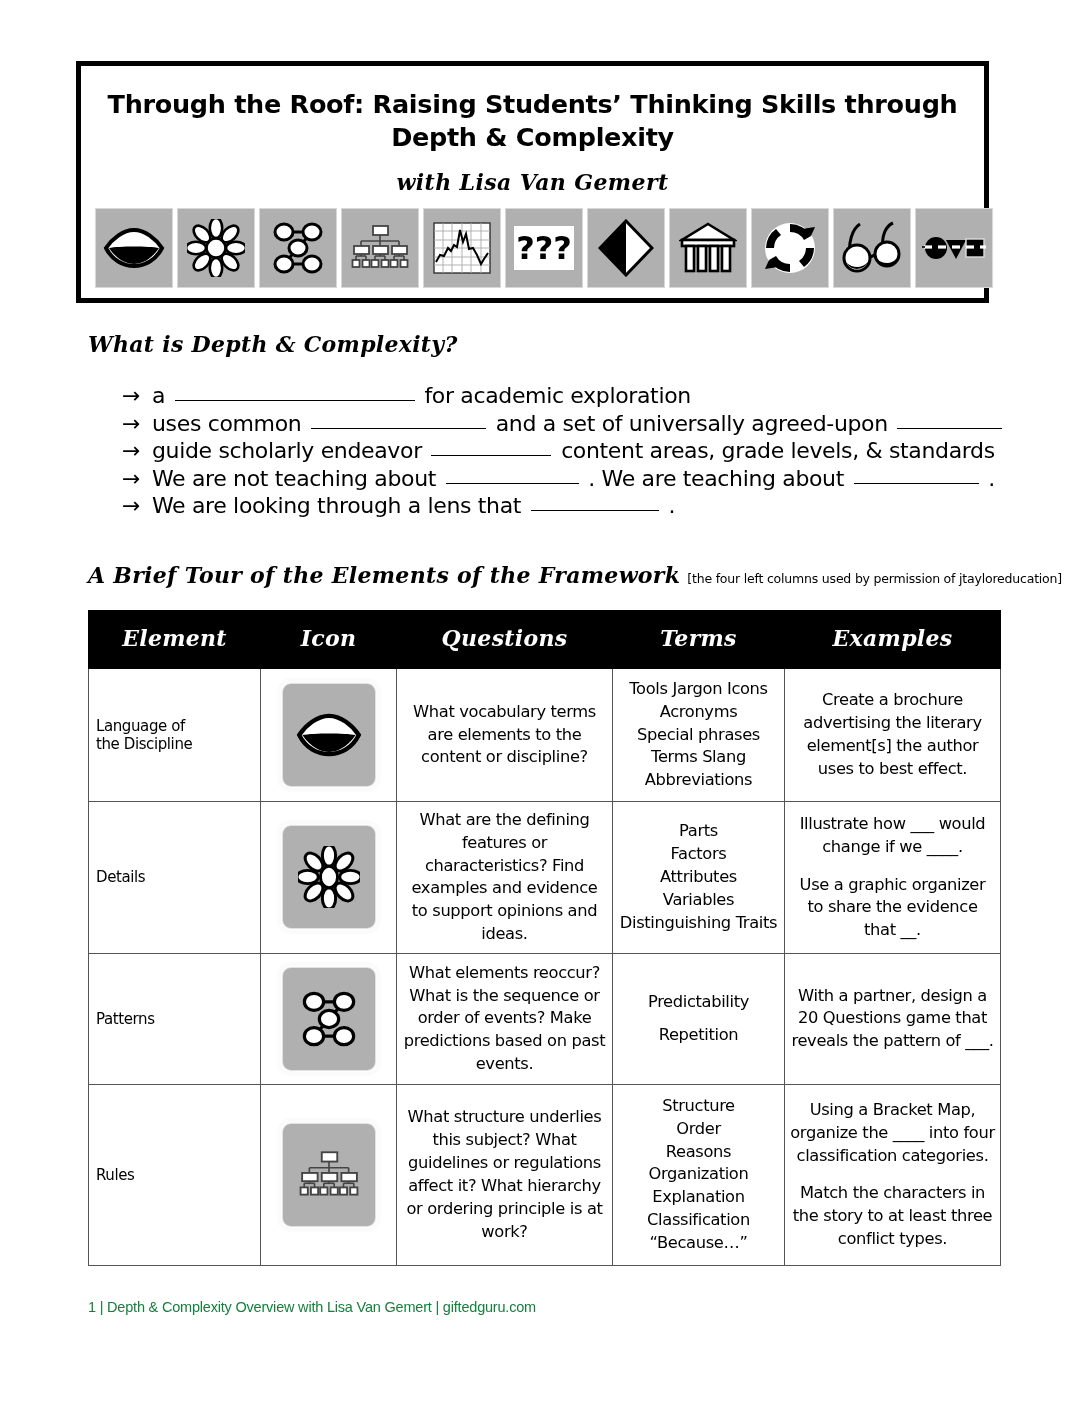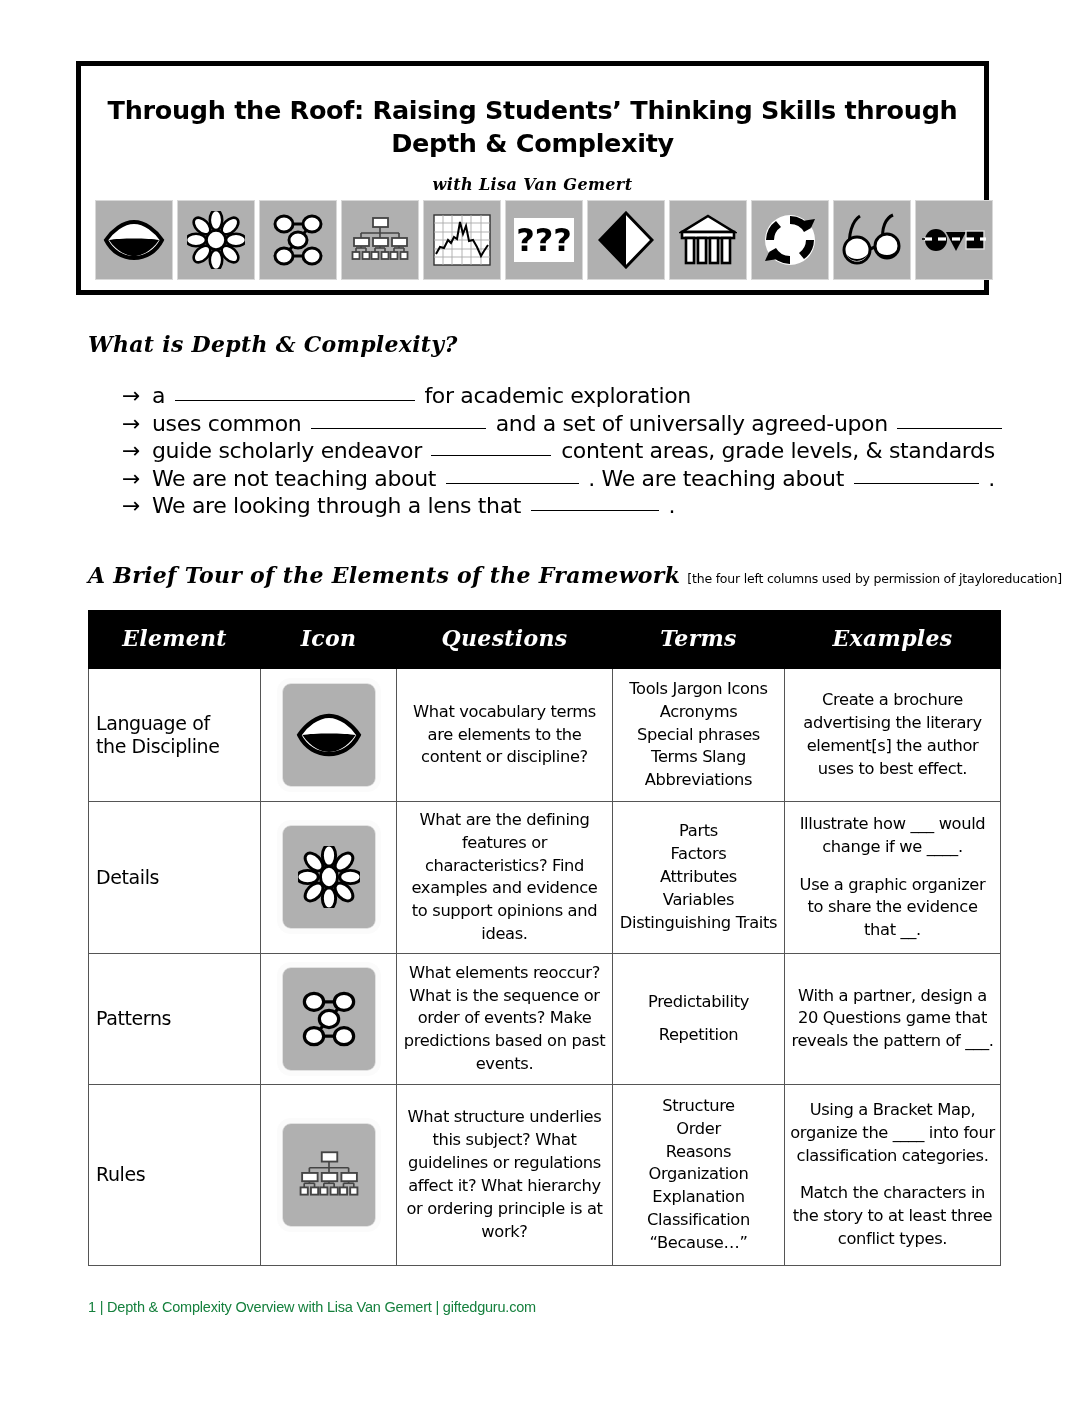--- a/index.html
+++ b/index.html
@@ -23,39 +23,39 @@
 
   
   .header-banner {
     position: absolute;
     left: 76px;
     top: 61px;
     width: 913px;
     border: 5px solid #000;
     background: #fff;
     box-sizing: border-box;
-    padding: 28px 14px 10px 14px;
+    padding: 22px 14px 10px 14px;
   }
   .banner-title {
     text-align: center;
     font-family: "DejaVu Sans", sans-serif;
     font-weight: bold;
     font-size: 25.5px;
     line-height: 1.28;
     letter-spacing: -0.3px;
     color: #000;
   }
   .banner-subtitle {
     text-align: center;
     font-family: "DejaVu Serif", serif;
     font-style: italic;
     font-weight: bold;
-    font-size: 16px;
+    font-size: 22px;
     margin-top: 16px;
-    margin-bottom: 6px;
+    margin-bottom: 13px;
     letter-spacing: 0.4px;
   }
 
   
   .icon-strip {
     display: flex;
     gap: 4px;
     justify-content: space-between;
     padding: 0 0 0 0;
   }
@@ -156,21 +156,21 @@
     padding: 0 0 4px 0;
     text-align: center;
   }
   .col-element { width: 172px; }
   .col-icon    { width: 136px; }
   .col-q       { width: 216px; }
   .col-terms   { width: 172px; }
   .col-ex      { width: 216px; }
 
   td.cell-element {
-    font-size: 19px;
+    font-size: 15px;
     line-height: 1.22;
     padding: 6px 0 6px 7px;
     text-align: left;
     letter-spacing: -0.4px;
   }
   td.cell-icon { text-align: center; padding: 6px 0; }
   td.cell-q, td.cell-terms, td.cell-ex {
     font-size: 16.3px;
     line-height: 1.40;
     text-align: center;

